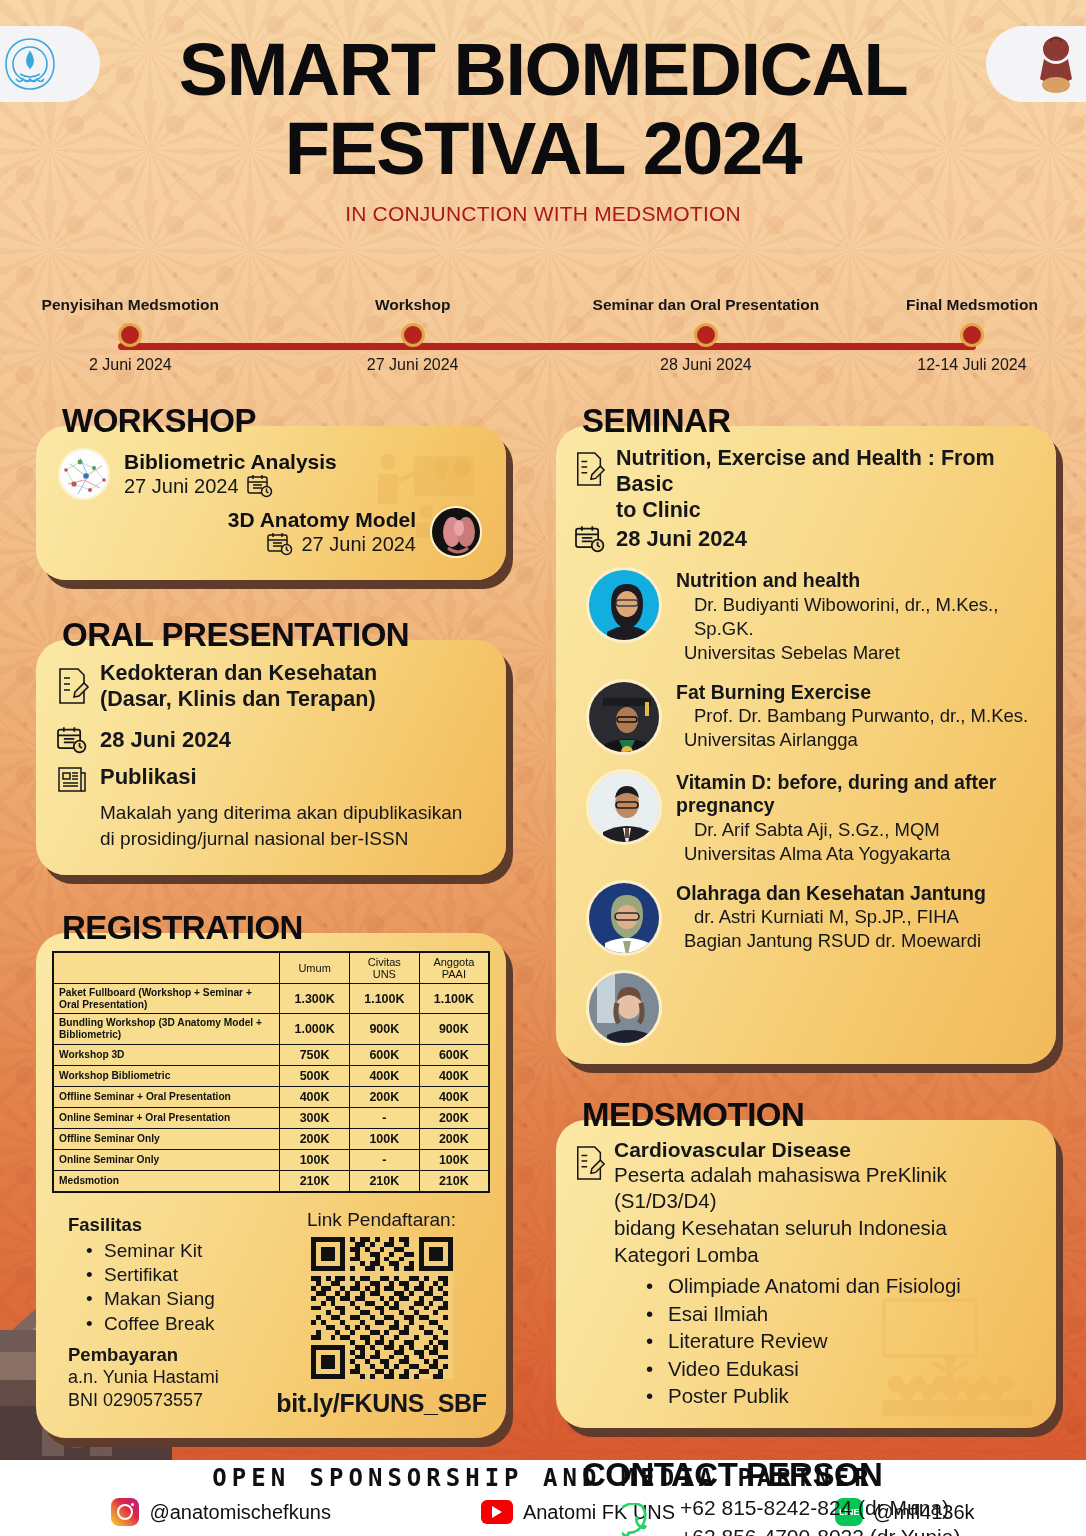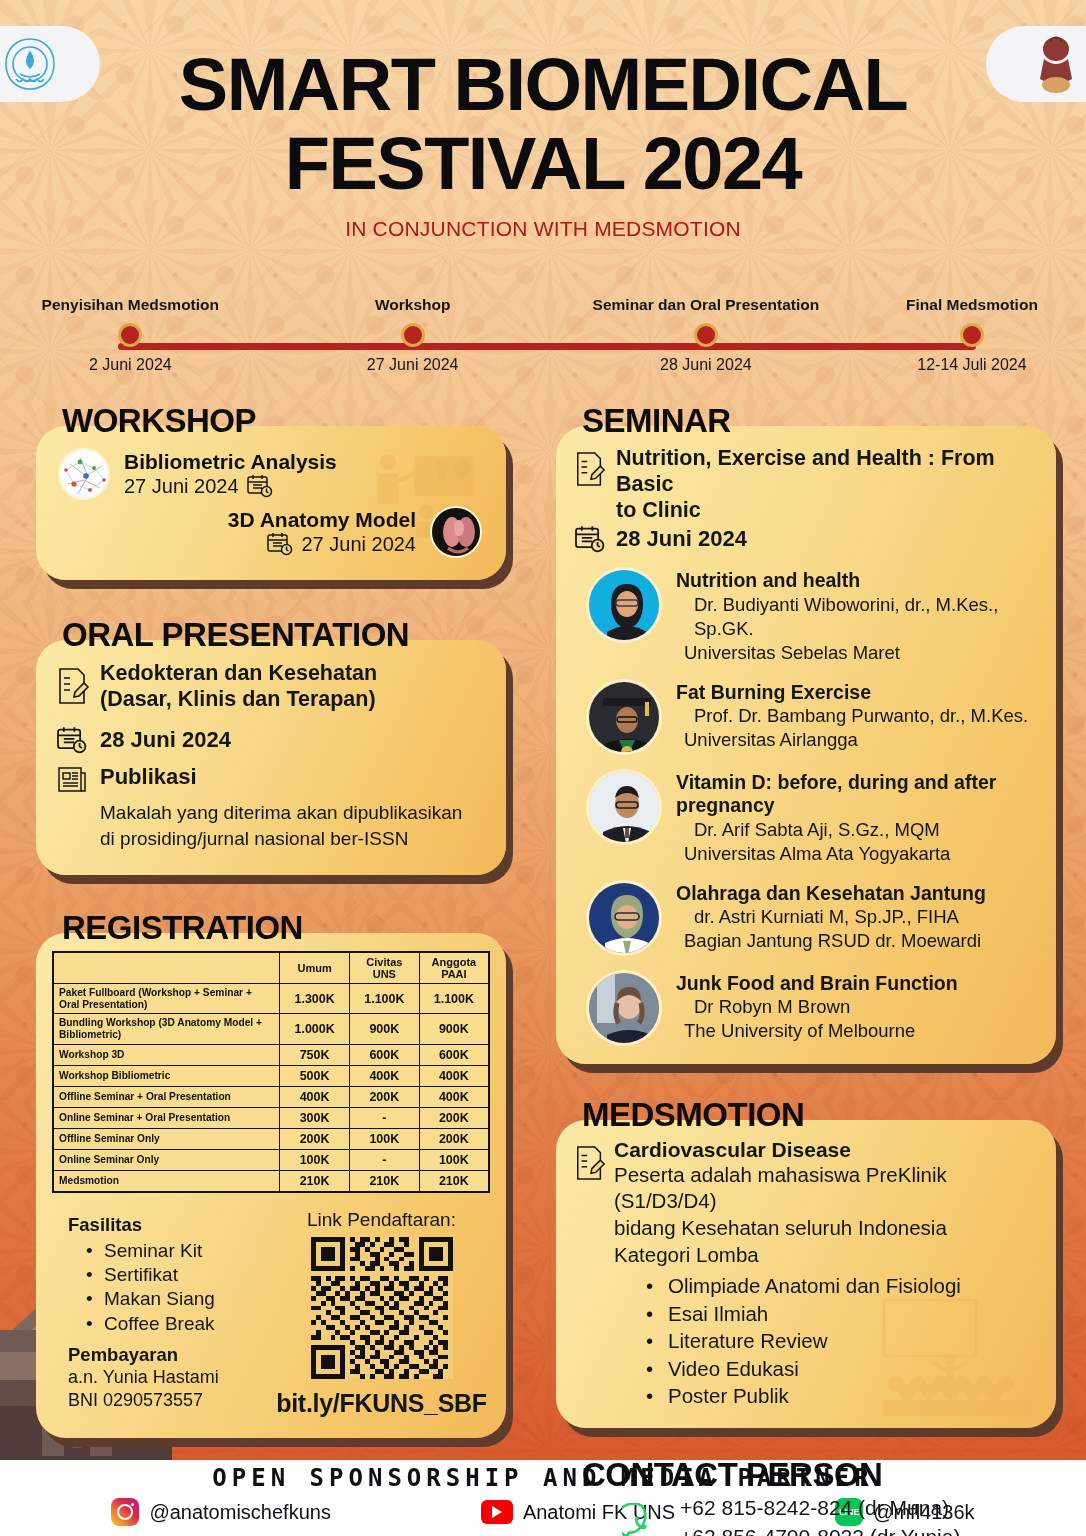--- a/index.html
+++ b/index.html
@@ -56,21 +56,21 @@
   }
 
   
   .logo-chip{
     position:absolute; top:26px; background:#f4f4f6;
     display:flex; align-items:center; justify-content:center;
   }
   .logo-left{ left:-40px; width:140px; height:76px; border-radius:0 38px 38px 0; }
   .logo-right{ right:-40px; width:140px; height:76px; border-radius:38px 0 0 38px; }
 
-  .title-wrap{ position:absolute; top:34px; left:0; right:0; text-align:center;margin-top:15px; }
+  .title-wrap{ position:absolute; top:34px; left:0; right:0; text-align:center; }
   .main-title{
     font-size:74px; line-height:.96; font-weight:900; letter-spacing:-1.5px;
     color:#0c0c0e; font-family:"Liberation Sans", sans-serif;
   }
   .main-title .l2{ display:block; margin-top:8px; }
   .subtitle{
     margin-top:18px; font-size:21px; font-weight:400; letter-spacing:.2px;
     color:#a8181c;
   }
 
@@ -122,21 +122,21 @@
   .op-title{ font-size:21.5px; font-weight:800; line-height:1.22; }
   .op-date{ font-size:22px; font-weight:800; display:flex; align-items:center; gap:12px; margin-top:14px; }
   .op-pub{ font-size:22px; font-weight:800; display:flex; gap:12px; margin-top:10px; }
   .op-note{ font-size:19px; line-height:1.32; margin-top:6px; padding-left:44px; }
 
   
   .reg-card{ padding:18px 16px 20px 16px; }
   table.price{ width:100%; border-collapse:collapse; background:#f7dd8d;
     border:2.5px solid #111; font-size:10.2px; }
   table.price th, table.price td{ border:1.2px solid #111; padding:3px 5px; color:#111; }
-  table.price thead th{ font-weight:700; text-align:center; font-size:11px; line-height:1.1; }
+  table.price thead th{ font-weight:400; text-align:center; font-size:11px; line-height:1.1; }
   table.price thead th.blank{ border-top-color:#111; }
   table.price td.lbl{ font-weight:800; width:52%; line-height:1.15; }
   table.price td.num{ text-align:center; font-weight:600; font-size:12.5px; width:16%; }
 
   .reg-bottom{ display:flex; margin-top:16px; gap:6px;align-items:center; }
   .reg-left{ width:215px; padding-left:16px; }
   .reg-right{ flex:1; text-align:center; }
   .fas-h{ font-size:18.5px; font-weight:800; }
   .fas-list{ list-style:none; margin:3px 0 8px 16px; }
   .fas-list li{ font-size:19px; line-height:1.28; position:relative; padding-left:20px; }
@@ -821,25 +821,20 @@
             <svg viewBox="0 0 76 76" width="76" height="76">
               <rect width="76" height="76" fill="#7d8a96"></rect>
               <rect x="8" y="0" width="18" height="50" fill="#c6d2da"></rect>
               <ellipse cx="40" cy="32" rx="12" ry="14" fill="#e6c0a6"></ellipse>
               <path d="M28 28 q12 -12 24 0 q0 -14 -12 -14 q-12 0 -12 14z" fill="#6b4f3e"></path>
               <path d="M28 30 q-3 14 2 20" stroke="#6b4f3e" stroke-width="5" fill="none"></path>
               <path d="M52 30 q3 14 -2 20" stroke="#6b4f3e" stroke-width="5" fill="none"></path>
               <path d="M18 62 q22 -10 44 0 v14 h-44z" fill="#1c2030"></path>
             </svg>
           </div>
-          <div class="spk-body">
-            <div class="spk-topic">Junk Food and Brain Function</div>
-            <div class="spk-name">Dr Robyn M Brown</div>
-            <div class="spk-org">The University of Melbourne</div>
-          </div>
         </div>
       </div>
     </div>
 
     <div class="sec-head" style="margin-top:32px">MEDSMOTION</div>
     <div class="card med-card">
       <svg class="med-bg" viewBox="0 0 160 120">
         <g fill="#e8ab4f" opacity=".9">
           <rect x="6" y="2" width="92" height="56" rx="2" fill="none" stroke="#e8ab4f" stroke-width="3"></rect>
           <circle cx="72" cy="62" r="6"></circle>

